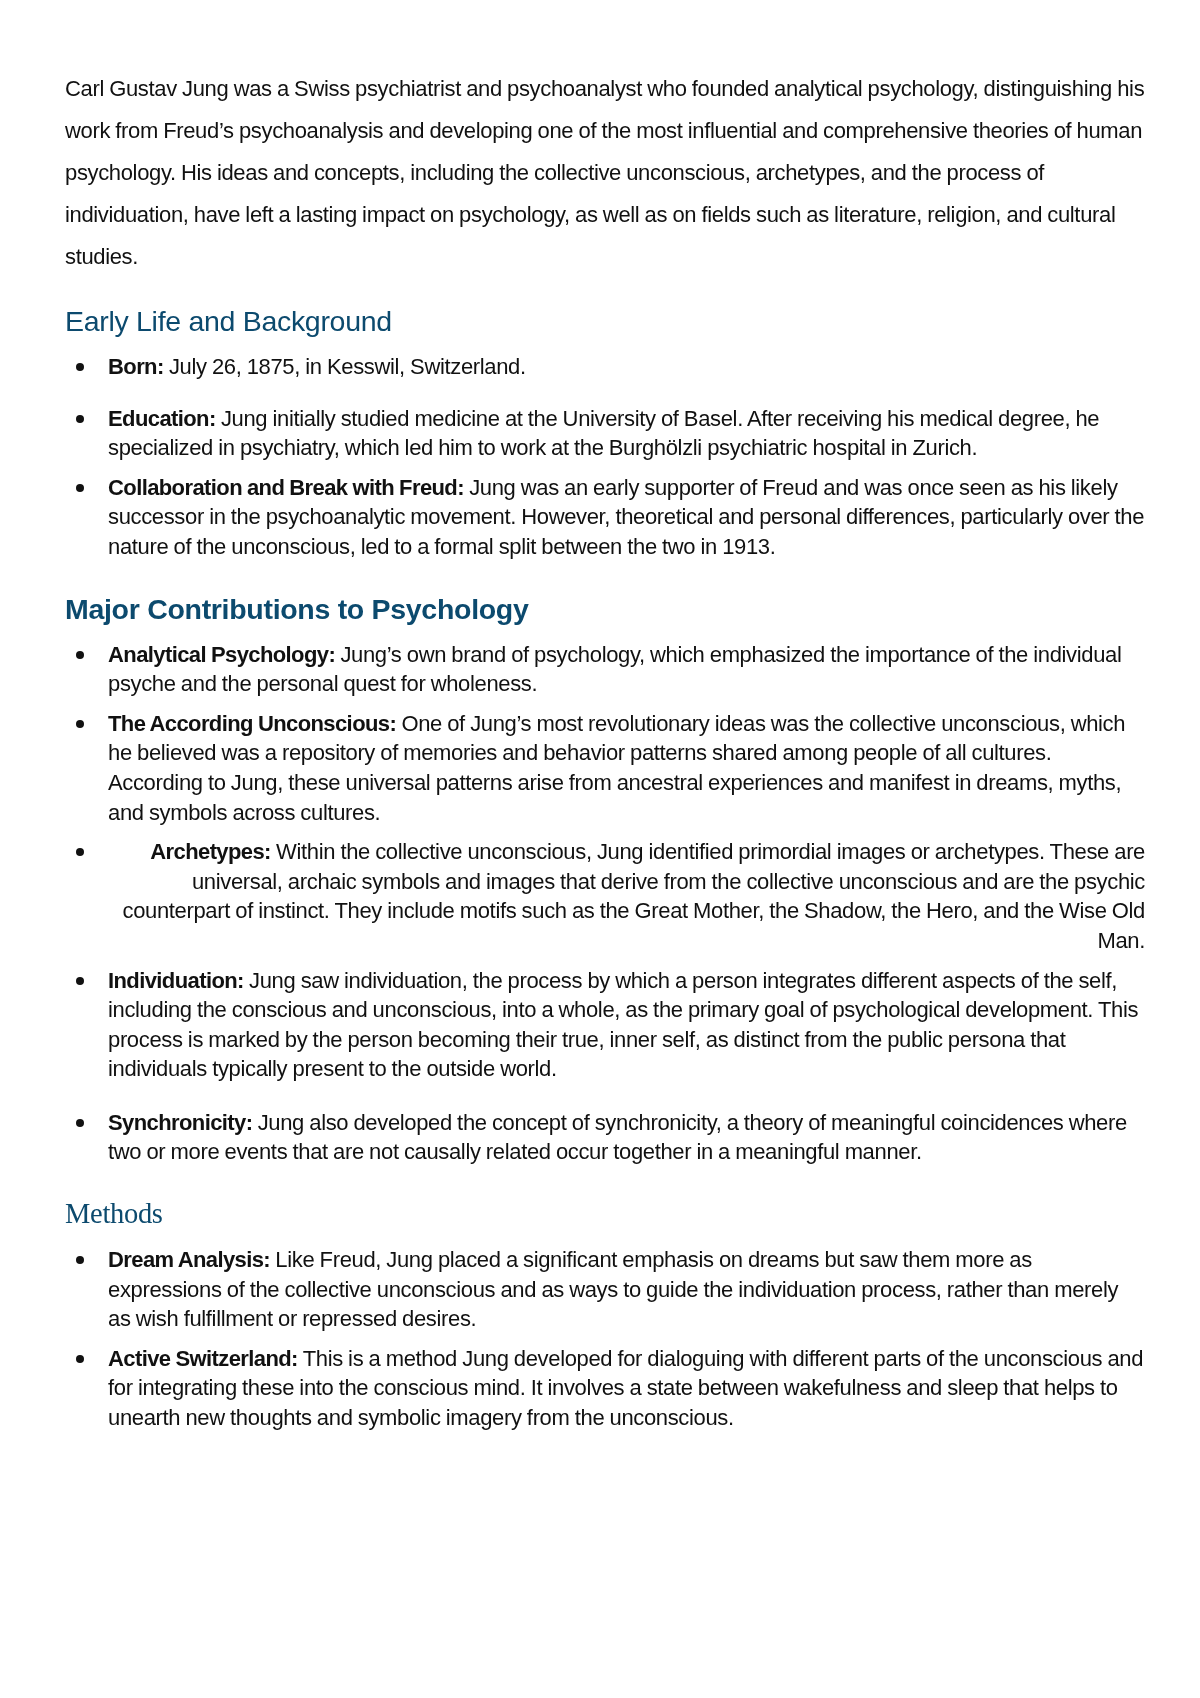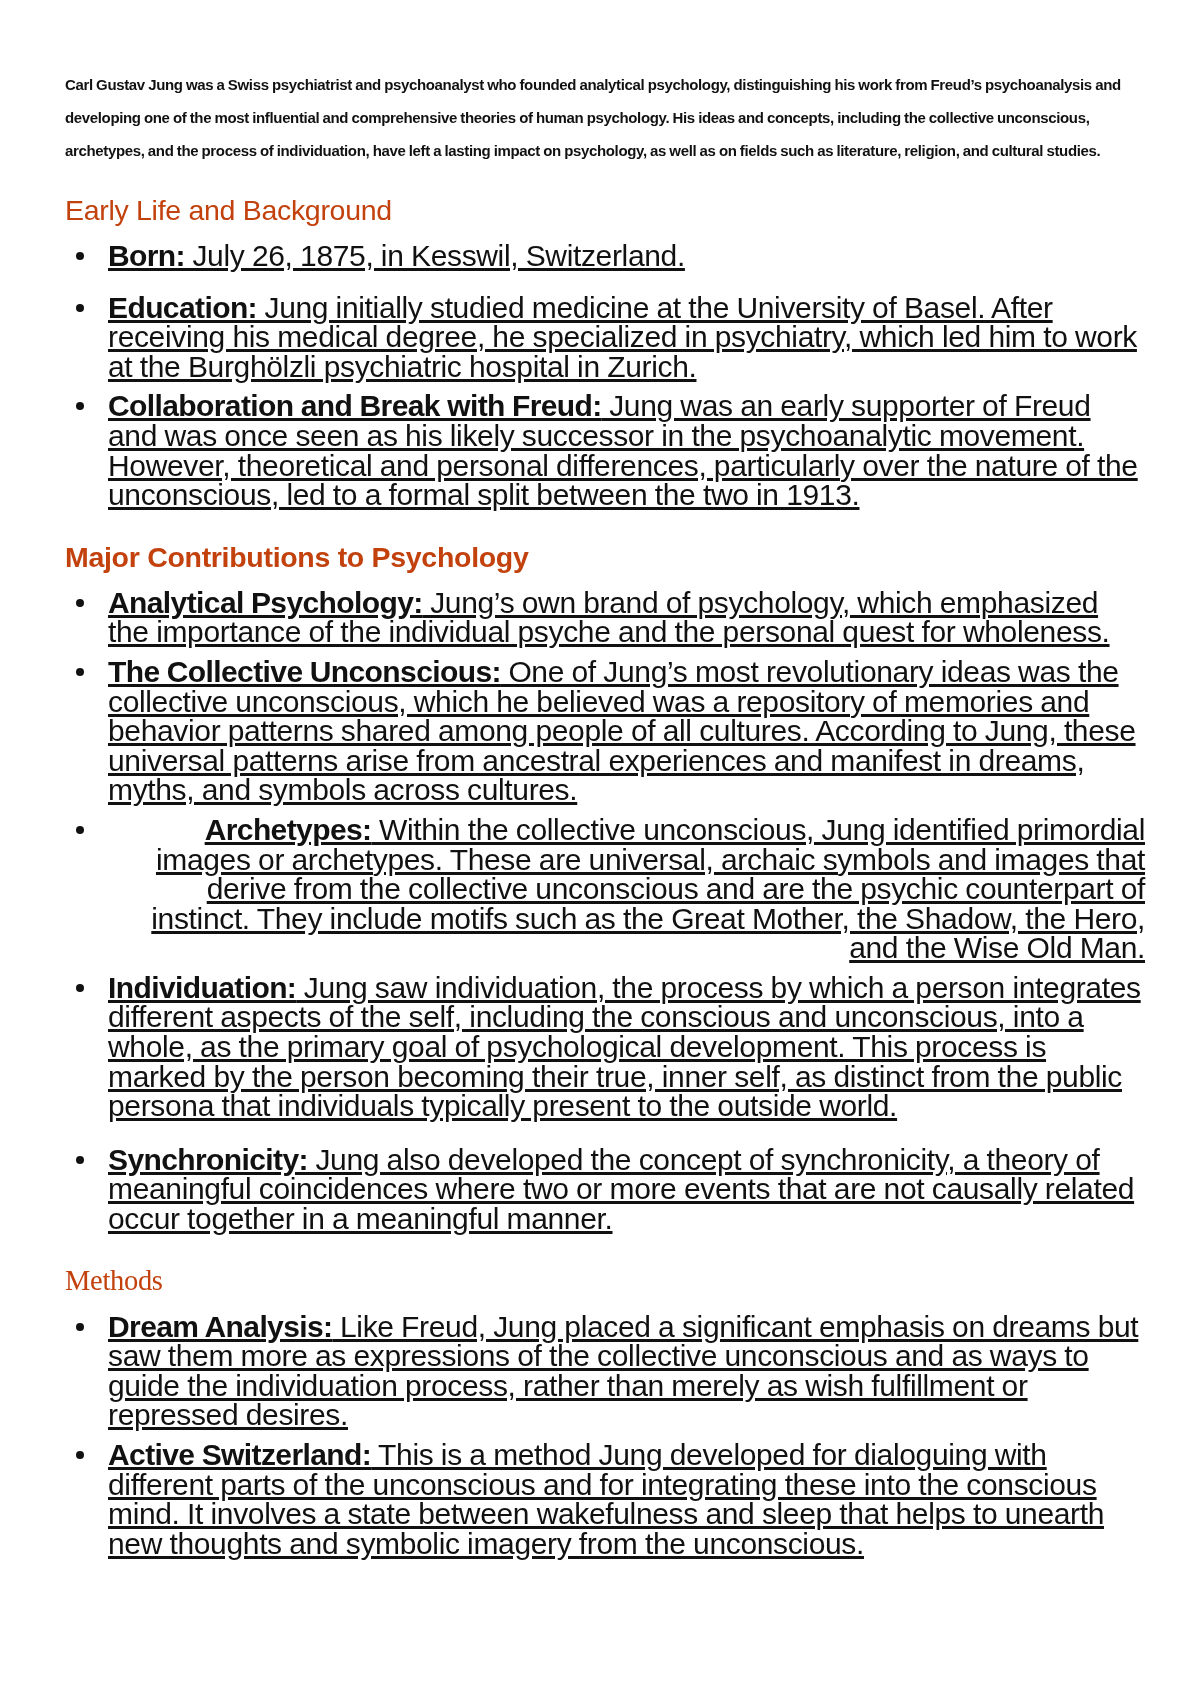--- a/index.html
+++ b/index.html
@@ -15,48 +15,46 @@
       font-family: "Liberation Sans", "DejaVu Sans", sans-serif;
       color: #111111;
     }
     .page {
       position: absolute;
       left: 65px;
       top: 68px;
       width: 1080px;
     }
     .intro {
-      font-size: 15px;
-      line-height: 33px;
+      font-size: 22px;
+      line-height: 42px;
       margin: 0;
       letter-spacing: -0.35px;
       word-spacing: -0.5px;
-      font-weight: bold;
     }
     .section-heading {
       font-size: 28.5px;
       line-height: 34px;
       font-weight: normal;
       margin: 0;
       letter-spacing: -0.3px;
-      color: #c2410c;
+      color: #0c4a6e;
     }
     .list {
       list-style: none;
       margin: 0;
       padding: 0;
     }
     .list-item {
       position: relative;
       padding-left: 43px;
-      font-size: 30px;
+      font-size: 22px;
       line-height: 29.6px;
       letter-spacing: -0.35px;
       word-spacing: -0.5px;
-      text-decoration: underline;
     }
     .bullet {
       position: absolute;
       left: 11px;
       top: 11px;
       width: 8px;
       height: 8px;
       border-radius: 50%;
       background: #111111;
     }
@@ -89,21 +87,21 @@
   </ul>
 
   <h2 class="section-heading" style="margin-top:30px;font-weight:bold;">Major Contributions to Psychology</h2>
   <ul class="list" style="margin-top:14px;">
     <li class="list-item">
       <span class="bullet"></span>
       <span class="label">Analytical Psychology:</span><span> Jung’s own brand of psychology, which emphasized the importance of the individual psyche and the personal quest for wholeness.</span>
     </li>
     <li class="list-item" style="margin-top:10px;">
       <span class="bullet"></span>
-      <span class="label">The Collective Unconscious:</span><span> One of Jung’s most revolutionary ideas was the collective unconscious, which he believed was a repository of memories and behavior patterns shared among people of all cultures. According to Jung, these universal patterns arise from ancestral experiences and manifest in dreams, myths, and symbols across cultures.</span>
+      <span class="label">The According Unconscious:</span><span> One of Jung’s most revolutionary ideas was the collective unconscious, which he believed was a repository of memories and behavior patterns shared among people of all cultures. According to Jung, these universal patterns arise from ancestral experiences and manifest in dreams, myths, and symbols across cultures.</span>
     </li>
     <li class="list-item" style="margin-top:10px;text-align:right;">
       <span class="bullet"></span>
       <span class="label">Archetypes:</span><span> Within the collective unconscious, Jung identified primordial images or archetypes. These are universal, archaic symbols and images that derive from the collective unconscious and are the psychic counterpart of instinct. They include motifs such as the Great Mother, the Shadow, the Hero, and the Wise Old Man.</span>
     </li>
     <li class="list-item" style="margin-top:10px;">
       <span class="bullet"></span>
       <span class="label">Individuation:</span><span> Jung saw individuation, the process by which a person integrates different aspects of the self, including the conscious and unconscious, into a whole, as the primary goal of psychological development. This process is marked by the person becoming their true, inner self, as distinct from the public persona that individuals typically present to the outside world.</span>
     </li>
     <li class="list-item" style="margin-top:24px;">

